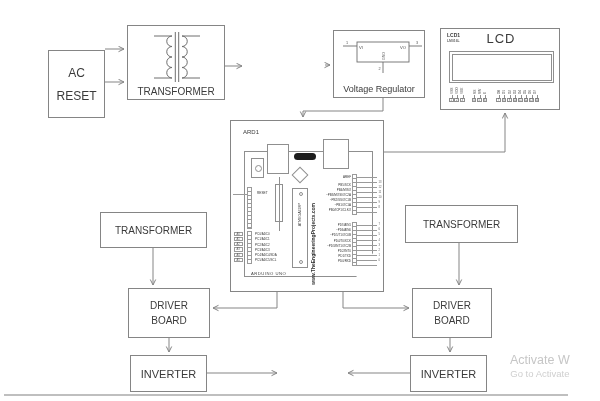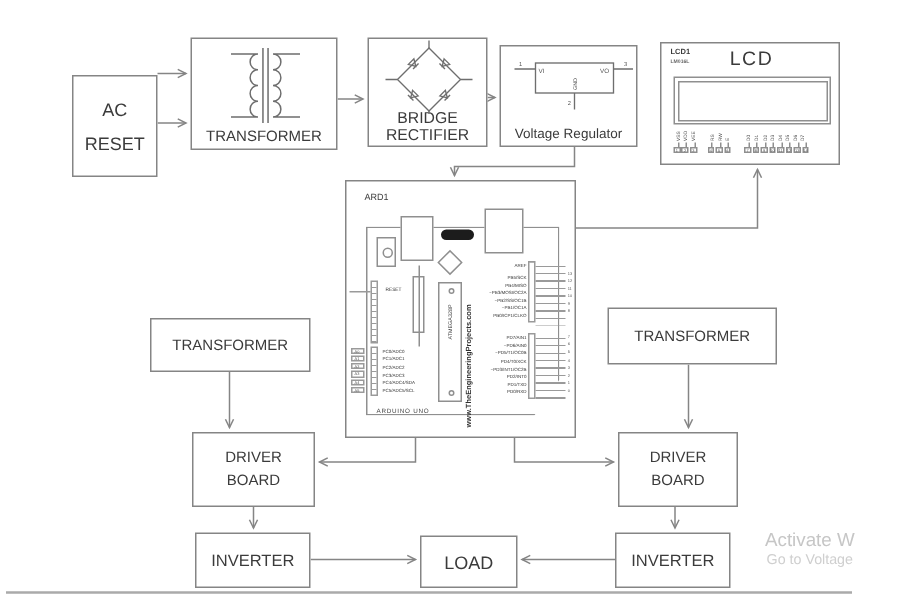--- a/index.html
+++ b/index.html
@@ -82,42 +82,20 @@
     <svg class="abs" style="left:0;top:2px;" width="98" height="58" viewBox="0 0 98 58">
       <g stroke="#6e6e6e" stroke-width="1" fill="none">
         <path d="M26,8 H44 a5.25,5.25 0 0 0 0,10.5 a5.25,5.25 0 0 0 0,10.5 a5.25,5.25 0 0 0 0,10.5 a5.25,5.25 0 0 0 0,10.5 H26"></path>
         <path d="M72,8 H54 a5.25,5.25 0 0 1 0,10.5 a5.25,5.25 0 0 1 0,10.5 a5.25,5.25 0 0 1 0,10.5 a5.25,5.25 0 0 1 0,10.5 H72"></path>
         <path d="M47.3,4 V54 M50.7,4 V54"></path>
       </g>
     </svg>
     <span class="lbl" style="font-size:10px;">TRANSFORMER</span>
   </div>
 
-  <div class="blk" style="left:245px;top:25px;width:80px;height:73px;justify-content:flex-end;padding-bottom:2px;">
-    <svg class="abs" style="left:0;top:0;" width="80" height="50" viewBox="0 0 80 50">
-      <g stroke="#6e6e6e" stroke-width="0.9" fill="none">
-        <path d="M40,6 L61,27 L40,48 L19,27 Z"></path>
-        <path d="M40,6 V1 M40,48 V52 M19,27 H11 M61,27 H69"></path>
-        <g transform="translate(29.5,16.5) rotate(-45)">
-            <path d="M-2.6,-2 L2.6,-2 L0,2.4 Z M-2.6,2.4 L2.6,2.4"></path>
-          </g>
-        <g transform="translate(50.5,16.5) rotate(45)">
-            <path d="M-2.6,-2 L2.6,-2 L0,2.4 Z M-2.6,2.4 L2.6,2.4"></path>
-          </g>
-        <g transform="translate(50.5,37.5) rotate(-45)">
-            <path d="M-2.6,-2 L2.6,-2 L0,2.4 Z M-2.6,2.4 L2.6,2.4"></path>
-          </g>
-        <g transform="translate(29.5,37.5) rotate(45)">
-            <path d="M-2.6,-2 L2.6,-2 L0,2.4 Z M-2.6,2.4 L2.6,2.4"></path>
-          </g>
-      </g>
-    </svg>
-    <span class="lbl" style="font-size:10.5px;line-height:10.5px;">BRIDGE</span>
-    <span class="lbl" style="font-size:10.5px;line-height:10.5px;">RECTIFIER</span>
-  </div>
 
   <div class="blk" style="left:333px;top:30px;width:92px;height:68px;justify-content:flex-end;padding-bottom:3px;">
     <svg class="abs" style="left:0;top:0;" width="92" height="48" viewBox="0 0 92 48">
       <g stroke="#6e6e6e" stroke-width="0.9" fill="none">
         <rect x="23" y="11" width="52" height="20"></rect>
         <path d="M9,15 H23 M75,15 H88 M49,31 V42"></path>
       </g>
       <g fill="#555" font-size="4.2" font-family="Liberation Sans, sans-serif">
         <text x="25" y="17.5">VI</text>
         <text x="66" y="17.5">VO</text>
@@ -274,22 +252,19 @@
     <span class="lbl">TRANSFORMER</span>
   </div>
   <div class="blk" style="left:412px;top:288px;width:80px;height:50px;font-size:10px;line-height:15px;">
     <span class="lbl">DRIVER</span>
     <span class="lbl">BOARD</span>
   </div>
   <div class="blk" style="left:410px;top:355px;width:77px;height:37px;font-size:11px;">
     <span class="lbl">INVERTER</span>
   </div>
 
-  <div class="blk" style="left:280px;top:357px;width:65px;height:35px;font-size:12px;">
-    <span class="lbl">LOAD</span>
-  </div>
 
   <div class="watermark" style="left:510px;top:353px;">
     <div style="font-size:12.5px;color:#c6c6c6;">Activate W</div>
-    <div style="font-size:9.5px;color:#cfcfcf;margin-top:1px;">Go to Voltage</div>
+    <div style="font-size:9.5px;color:#cfcfcf;margin-top:1px;">Go to Activate</div>
   </div>
 
 </div>
 
 </body></html>

